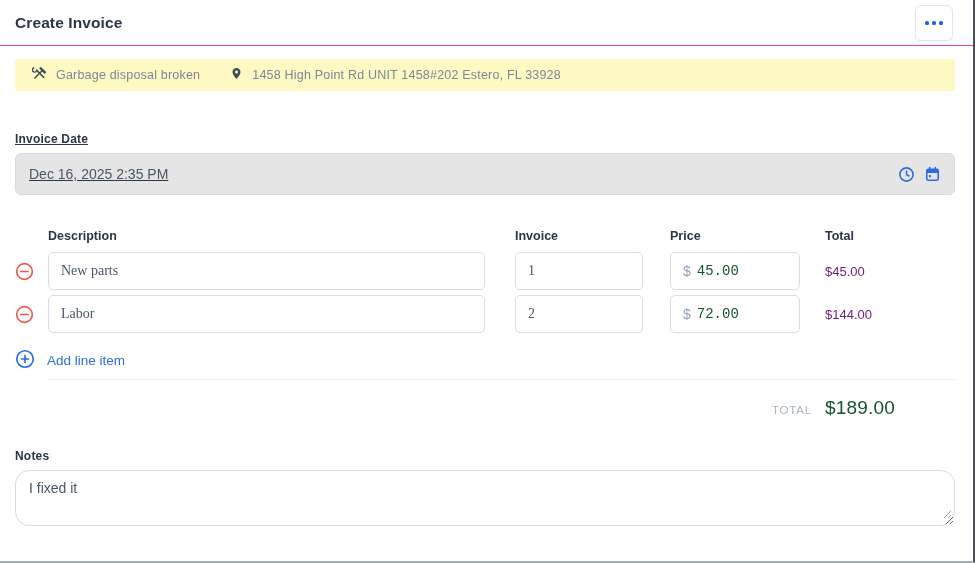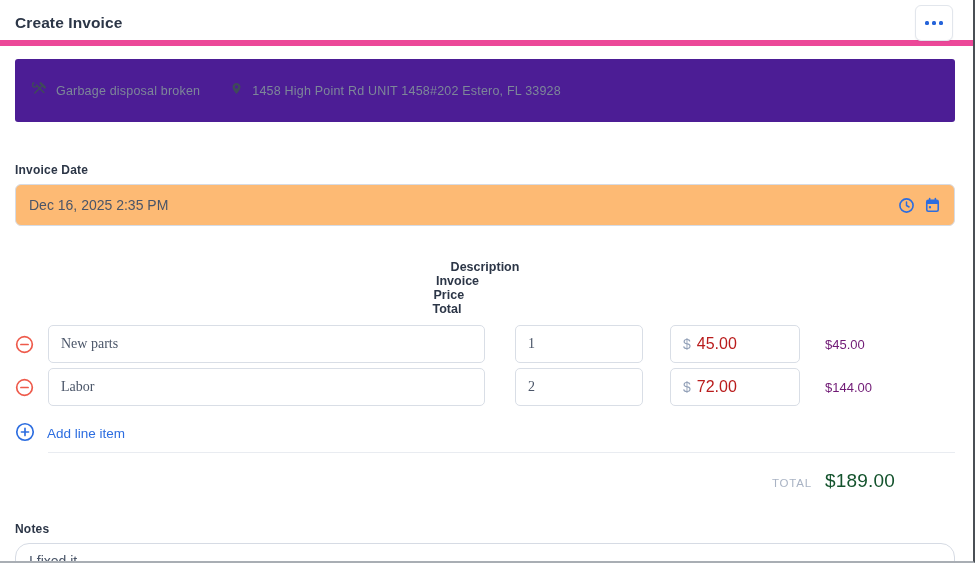--- a/index.html
+++ b/index.html
@@ -18,21 +18,21 @@
     overflow: hidden;
   }
 
   
   .header {
     display: flex;
     justify-content: space-between;
     align-items: flex-start;
     padding: 5px 20px 12px 15px;
     height: 46px;
-    border-bottom: 6px solid #ec4899;
+    border-bottom: 1px solid #ec4899;
   }
   .page-title {
     margin-top: 9px;
     font-size: 15.5px;
     font-weight: bold;
     color: #2c3647;
     letter-spacing: 0.1px;
   }
   .menu-btn {
     width: 38px; height: 36px;
@@ -45,50 +45,51 @@
     cursor: pointer;
   }
   .menu-btn .dot {
     width: 4px; height: 4px; border-radius: 1.5px;
     background: #2563d9;
   }
 
   
   .job-bar {
     margin: 13px 18px 0 15px;
-    height: 63px;
-    background: #4c1d95;
+    height: 32px;
+    background: #fef9c3;
     border-radius: 3px;
     display: flex;
     align-items: center;
     padding: 0 17px;
     gap: 30px;
   }
   .job-bar .group { display: flex; align-items: center; gap: 9px; }
   .job-bar .txt { font-size: 12.5px; color: #7d8799; letter-spacing: 0.2px; }
 
   
   .fields-row {
     margin: 41px 18px 0 15px;
     display: flex;
+    text-decoration: underline;
   }
   .field { flex: 1; }
   .field-label, .notes-label {
     font-size: 12px;
     font-weight: bold;
     color: #2c3647;
     margin-bottom: 7px;
     letter-spacing: 0.2px;
   }
   .input-box {
     height: 42px;
     width: 100%;
     border: 1px solid #d6dbe4;
     border-radius: 6px;
-    background: #fdba74;
+    background: #e5e5e5;
     font-family: inherit;
     font-size: 14px;
     color: #4a5568;
     padding: 0 13px;
     outline: none;
     display: block;
   }
   .date-box {
     display: flex;
     align-items: center;
@@ -98,21 +99,21 @@
   .date-box .icons { display: flex; align-items: center; gap: 9px; }
 
   
   .items { margin: 34px 18px 0 15px; }
   .i-row { display: flex; align-items: center; }
   .c-remove { width: 33px; flex: none; display: flex; align-items: center; }
   .c-desc   { flex: 1; }
   .c-qty    { width: 128px; flex: none; margin-left: 30px; }
   .c-price  { width: 130px; flex: none; margin-left: 27px; }
   .c-total  { width: 130px; flex: none; margin-left: 25px; }
-  .i-head { margin-bottom: 9px; flex-direction: column; }
+  .i-head { margin-bottom: 9px; }
   .i-head .hd { font-size: 12.5px; font-weight: bold; color: #2c3647; }
   .i-row.data { margin-bottom: 5px; }
   .cell-input {
     width: 100%;
     height: 38px;
     border: 1px solid #d9dee6;
     border-radius: 5px;
     font-family: Liberation Serif, serif;
     font-size: 14px;
     color: #4a5568;
@@ -124,21 +125,21 @@
     align-items: center;
     height: 38px;
     border: 1px solid #d9dee6;
     border-radius: 5px;
     padding: 0 12px;
     background: #fff;
   }
   .price-wrap .cur { color: #93a1b8; font-size: 14px; margin-right: 6px; }
   .price-wrap input {
     border: none; outline: none; width: 100%;
-    font-family: Liberation Sans, sans-serif; font-size: 16px; color: #b91c1c;
+    font-family: Liberation Mono, monospace; font-size: 14px; color: #14532d;
   }
   .total-text { font-size: 13px; color: #701a75; }
 
   .icon-btn { background: none; border: none; padding: 0; cursor: pointer; display: flex; align-items: center; }
 
   .add-line {
     margin: 16px 18px 4px 15px;
     display: flex;
     align-items: center;
     gap: 12px;

